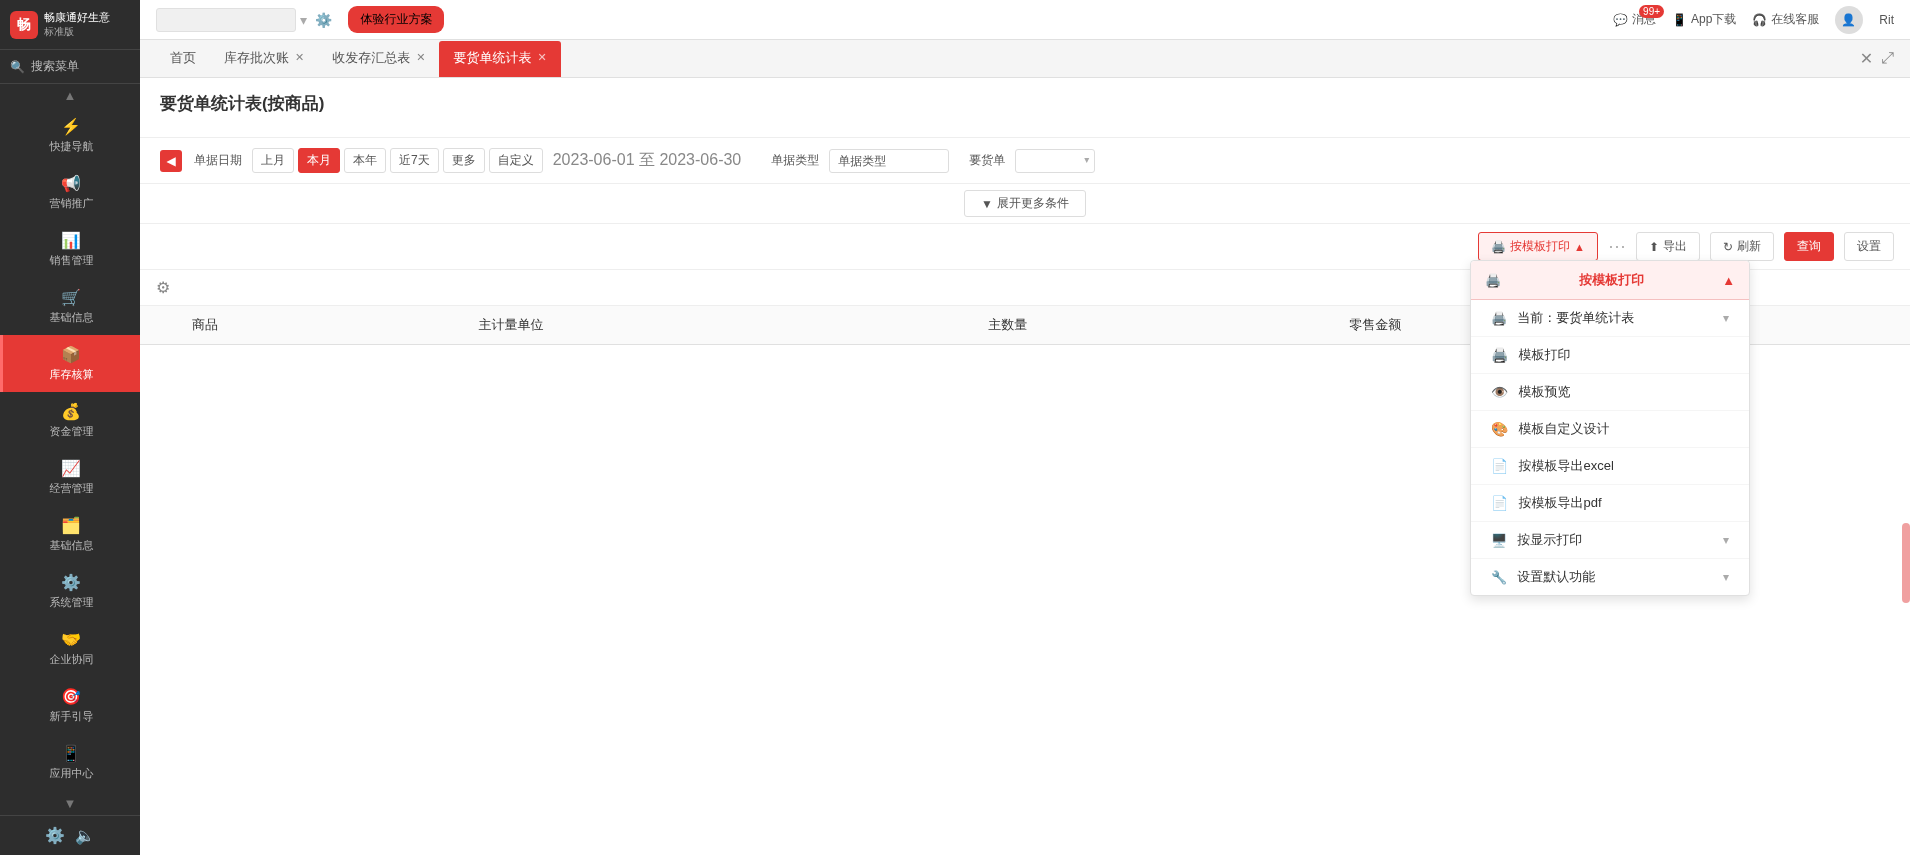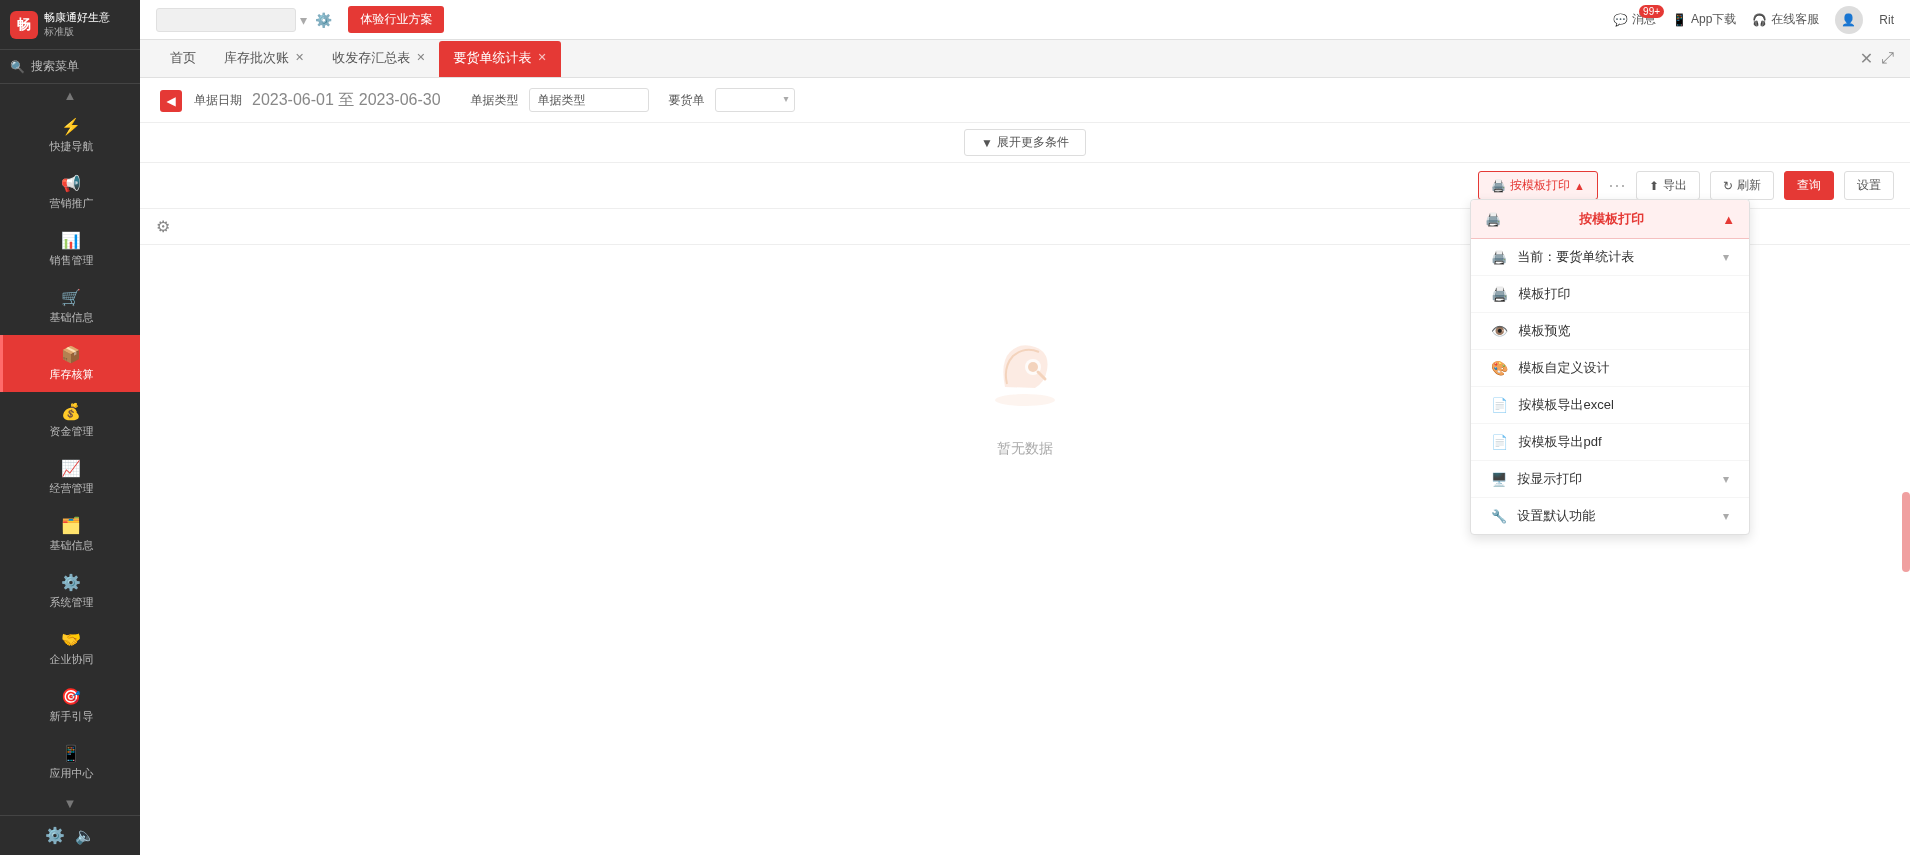--- a/index.html
+++ b/index.html
@@ -101,23 +101,23 @@
       border: none;
       border-radius: 3px;
       padding: 4px 10px;
       font-size: 12px;
       width: 140px;
       color: #999;
     }
     .topbar-gear { color: #888; margin: 0 8px; cursor: pointer; font-size: 14px; }
     .topbar-btn-industry {
       background: #e53935;
-      color: #ffffff;
+      color: #000000;
       border: none;
-      border-radius: 3px;
+      border-radius: 9px;
       padding: 5px 12px;
       font-size: 12px;
       cursor: pointer;
       margin-left: 8px;
     }
     .topbar-right {
       margin-left: auto;
       display: flex; align-items: center; gap: 16px;
     }
     .topbar-right-item {
@@ -517,26 +517,37 @@
     <div class="tab active">
       <span>要货单统计表</span>
       <span class="tab-close">✕</span>
     </div>
     <div class="tabs-window-btns">
       <span class="win-btn">✕</span>
       <span class="win-btn">⤢</span>
     </div>
   </div>
 
+  <div class="page-header">
+    <div class="page-title">要货单统计表(按商品)</div>
+  </div>
 
   <div class="filter-section">
     <button class="filter-arrow-btn">◀</button>
     <div class="filter-body">
       <div class="filter-row-inner">
         <span class="filter-group-label">单据日期</span>
+        <div class="date-btns">
+          <button class="date-btn">上月</button>
+          <button class="date-btn active">本月</button>
+          <button class="date-btn">本年</button>
+          <button class="date-btn">近7天</button>
+          <button class="date-btn">更多</button>
+          <button class="date-btn">自定义</button>
+        </div>
         <span class="date-range">2023-06-01 至 2023-06-30</span>
 
         <span class="filter-group-label" style="margin-left:20px;">单据类型</span>
         <div style="position:relative;display:inline-block;">
           <select class="select-field"><option value="">单据类型</option></select>
         </div>
 
         <span class="filter-group-label" style="margin-left:10px;">要货单</span>
         <div style="position:relative;display:inline-block;">
           <select class="select-field" style="min-width:80px;">
@@ -622,30 +633,31 @@
         </div>
         <span class="chevron-right">▾</span>
       </div>
     </div>
   </div>
 
   <div class="table-area">
     <div class="table-toolbar">
       <span class="gear-icon-btn">⚙</span>
     </div>
-
-    <div class="empty-state">
-      <div class="empty-icon">
-        <svg width="80" height="80" viewBox="0 0 80 80" xmlns="http://www.w3.org/2000/svg">
-          <ellipse cx="40" cy="68" rx="30" ry="6" fill="#f5c8b0" opacity="0.4"></ellipse>
-          <path d="M20 55 Q15 30 25 20 Q35 10 50 15 Q65 20 62 38 Q60 50 50 56 Z" fill="#f5c8b0" opacity="0.7"></path>
-          <path d="M22 52 Q18 35 28 24 Q40 14 54 20" stroke="#e8a87c" stroke-width="2" fill="none"></path>
-          <circle cx="48" cy="35" r="8" fill="white" opacity="0.8"></circle>
-          <circle cx="48" cy="35" r="5" fill="#e8a87c"></circle>
-          <line x1="53" y1="40" x2="60" y2="47" stroke="#e8a87c" stroke-width="3" stroke-linecap="round"></line>
-        </svg>
-      </div>
-      <span class="empty-text">暂无数据</span>
-    </div>
+    <table>
+      <thead>
+        <tr>
+          <th style="width:40px;"></th>
+          <th>商品</th>
+          <th>主计量单位</th>
+          <th>主数量</th>
+          <th>零售金额</th>
+          <th></th>
+        </tr>
+      </thead>
+      <tbody>
+      </tbody>
+    </table>
+
 
     <div class="right-scrollbar"></div>
   </div>
 </div>
 
 </body></html>

